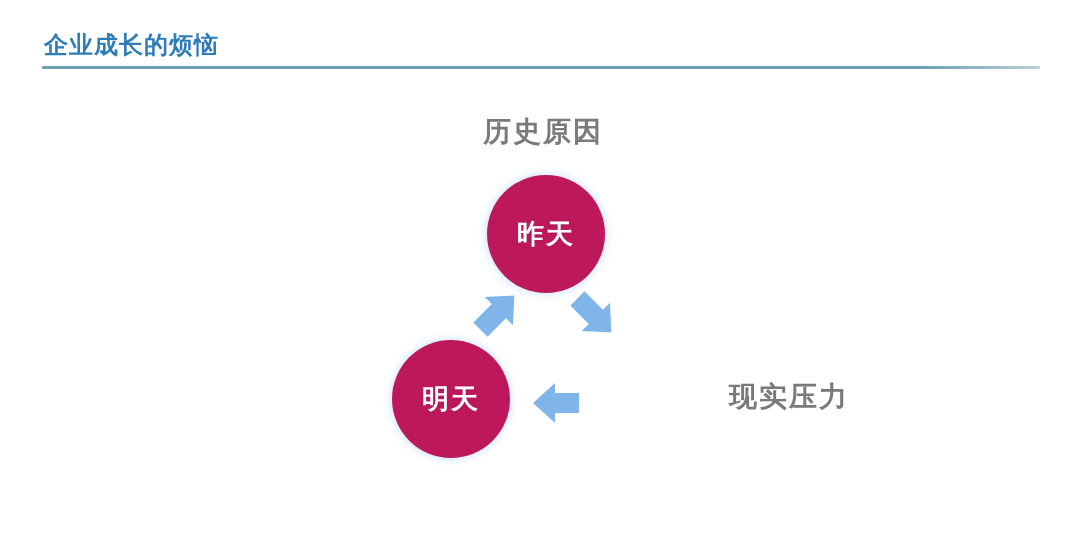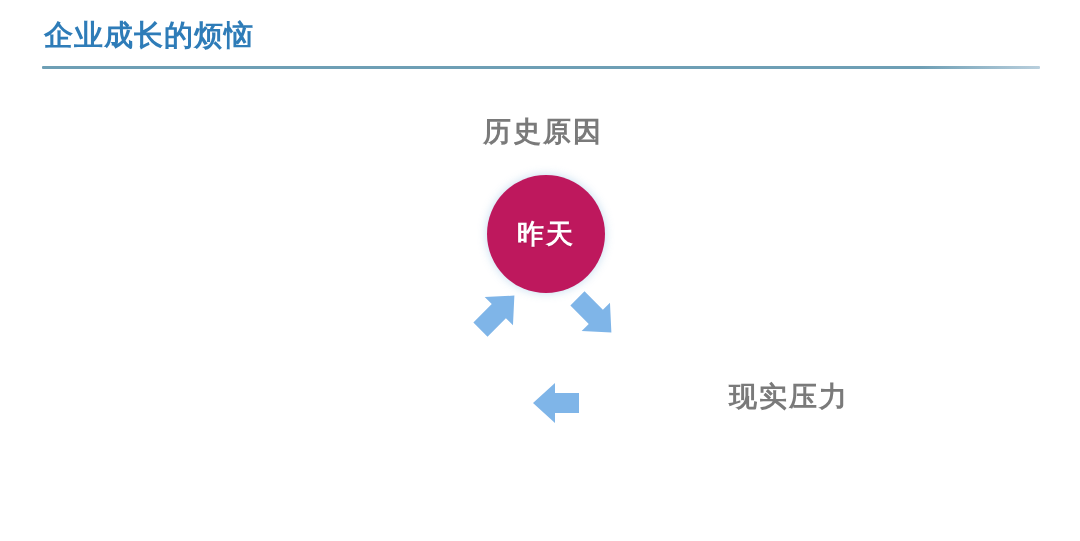--- a/index.html
+++ b/index.html
@@ -16,22 +16,22 @@
     width: 1080px;
     height: 541px;
     background: #ffffff;
     overflow: hidden;
   }
 
   
   .slide-title {
     position: absolute;
     left: 44px;
-    top: 20px;
-    font-size: 29px;
+    top: 32px;
+    font-size: 24px;
     font-weight: bold;
     color: #2E7CB8;
     letter-spacing: 1px;
     line-height: 1.1;
     white-space: nowrap;
   }
   .title-rule {
     position: absolute;
     left: 42px;
     top: 66px;
@@ -131,15 +131,18 @@
           <path d="M30 6 L50 28 L40 28 L40 52 L20 52 L20 28 L10 28 Z" fill="#7FB5E8"></path>
         </g>
       </svg>
     </div>
 
     <div class="node node-yesterday">
       <span class="node-label">昨天</span>
     </div>
 
 
+    <div class="node node-tomorrow">
+      <span class="node-label">明天</span>
+    </div>
 
   </div>
 </div>
 
 </body></html>

